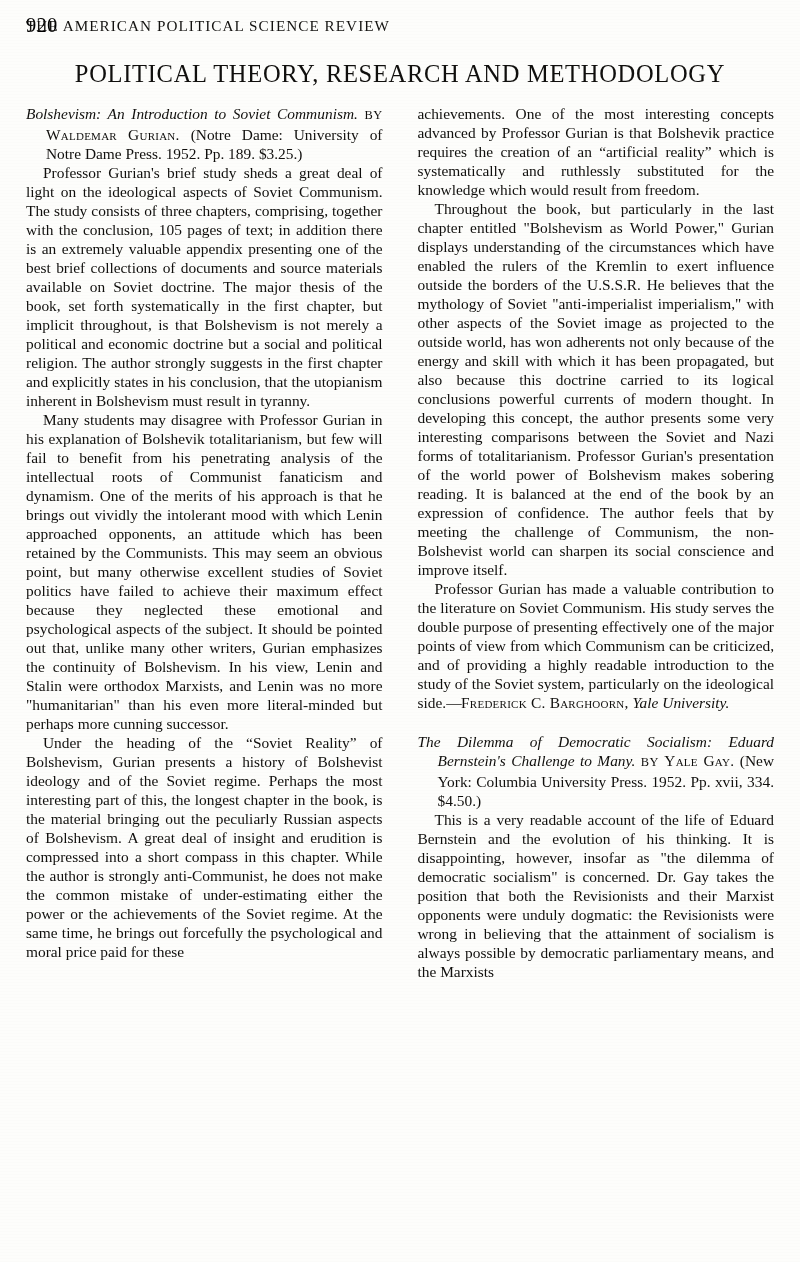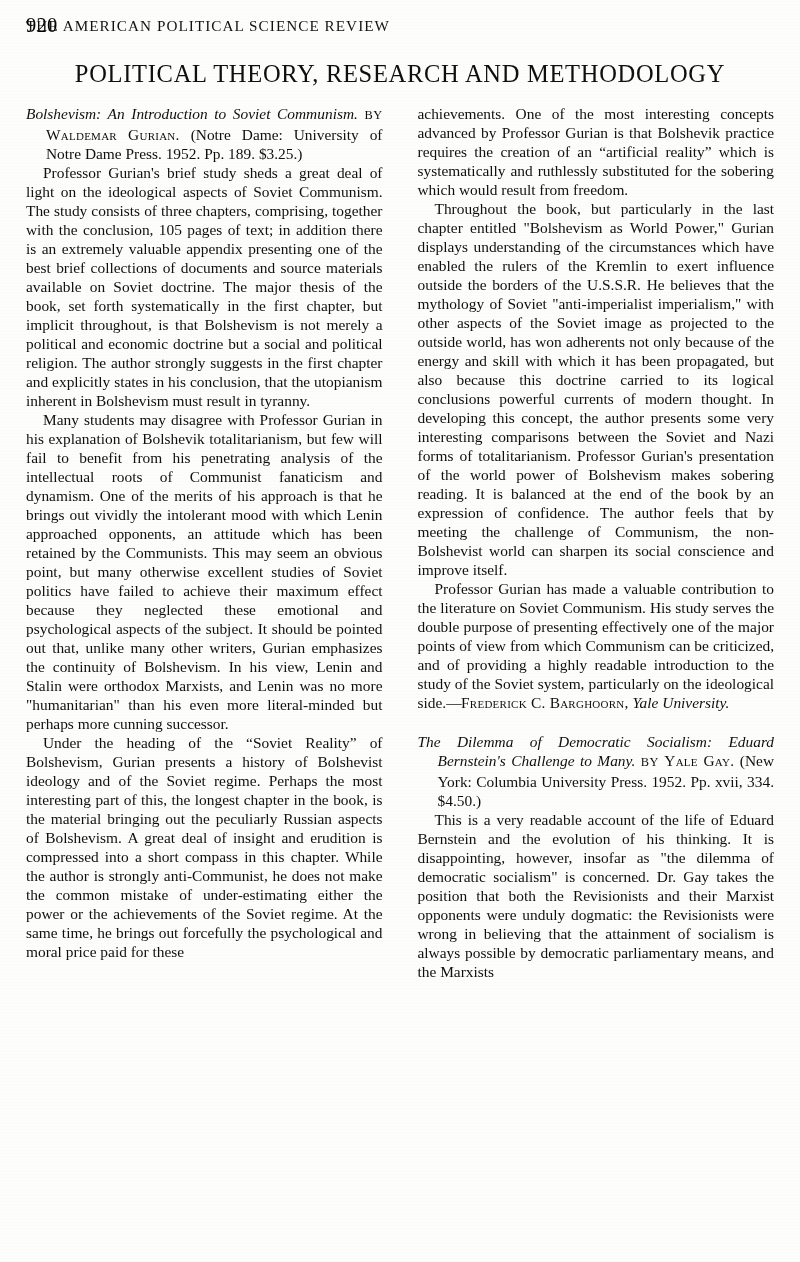--- a/index.html
+++ b/index.html
@@ -158,21 +158,21 @@
       <p class="body">Professor Gurian's brief study sheds a great deal of light on the ideological aspects of Soviet Communism. The study consists of three chapters, comprising, together with the conclusion, 105 pages of text; in addition there is an extremely valuable appendix presenting one of the best brief collections of documents and source materials available on Soviet doctrine. The major thesis of the book, set forth systematically in the first chapter, but implicit throughout, is that Bolshevism is not merely a political and economic doctrine but a social and political religion. The author strongly suggests in the first chapter and explicitly states in his conclusion, that the utopianism inherent in Bolshevism must result in tyranny.</p>
 
       <p class="body">Many students may disagree with Professor Gurian in his explanation of Bolshevik totalitarianism, but few will fail to benefit from his penetrating analysis of the intellectual roots of Communist fanaticism and dynamism. One of the merits of his approach is that he brings out vividly the intolerant mood with which Lenin approached opponents, an attitude which has been retained by the Communists. This may seem an obvious point, but many otherwise excellent studies of Soviet politics have failed to achieve their maximum effect because they neglected these emotional and psychological aspects of the subject. It should be pointed out that, unlike many other writers, Gurian emphasizes the continuity of Bolshevism. In his view, Lenin and Stalin were orthodox Marxists, and Lenin was no more "humanitarian" than his even more literal-minded but perhaps more cunning successor.</p>
 
       <p class="body">Under the heading of the “Soviet Reality” of Bolshevism, Gurian presents a history of Bolshevist ideology and of the Soviet regime. Perhaps the most interesting part of this, the longest chapter in the book, is the material bringing out the peculiarly Russian aspects of Bolshevism. A great deal of insight and erudition is compressed into a short compass in this chapter. While the author is strongly anti-Communist, he does not make the common mistake of under-estimating either the power or the achievements of the Soviet regime. At the same time, he brings out forcefully the psychological and moral price paid for these</p>
 
     </div>
 
     <div class="col">
 
-      <p class="body cont">achievements. One of the most interesting concepts advanced by Professor Gurian is that Bolshevik practice requires the creation of an “artificial reality” which is systematically and ruthlessly substituted for the sobering which would result from freedom.</p>
+      <p class="body cont">achievements. One of the most interesting concepts advanced by Professor Gurian is that Bolshevik practice requires the creation of an “artificial reality” which is systematically and ruthlessly substituted for the knowledge which would result from freedom.</p>
 
       <p class="body">Throughout the book, but particularly in the last chapter entitled "Bolshevism as World Power," Gurian displays understanding of the circumstances which have enabled the rulers of the Kremlin to exert influence outside the borders of the U.S.S.R. He believes that the mythology of Soviet "anti-imperialist imperialism," with other aspects of the Soviet image as projected to the outside world, has won adherents not only because of the energy and skill with which it has been propagated, but also because this doctrine carried to its logical conclusions powerful currents of modern thought. In developing this concept, the author presents some very interesting comparisons between the Soviet and Nazi forms of totalitarianism. Professor Gurian's presentation of the world power of Bolshevism makes sobering reading. It is balanced at the end of the book by an expression of confidence. The author feels that by meeting the challenge of Communism, the non-Bolshevist world can sharpen its social conscience and improve itself.</p>
 
       <p class="body"><span>Professor Gurian has made a valuable contribution to the literature on Soviet Communism. His study serves the double purpose of presenting effectively one of the major points of view from which Communism can be criticized, and of providing a highly readable introduction to the study of the Soviet system, particularly on the ideological side.</span><span class="byline-dash">—</span><span class="sc">Frederick C. Barghoorn,</span> <span class="ital">Yale University.</span></p>
 
       <p class="citation spaced-before"><span class="bk-title">The Dilemma of Democratic Socialism: Eduard Bernstein's Challenge to Many.</span> <span class="sc-manual">By</span> <span class="sc">Yale Gay.</span> <span>(New York: Columbia University Press. 1952. Pp. xvii, 334. $4.50.)</span></p>
 
       <p class="body">This is a very readable account of the life of Eduard Bernstein and the evolution of his thinking. It is disappointing, however, insofar as "the dilemma of democratic socialism" is concerned. Dr. Gay takes the position that both the Revisionists and their Marxist opponents were unduly dogmatic: the Revisionists were wrong in believing that the attainment of socialism is always possible by democratic parliamentary means, and the Marxists</p>
 
     </div>

